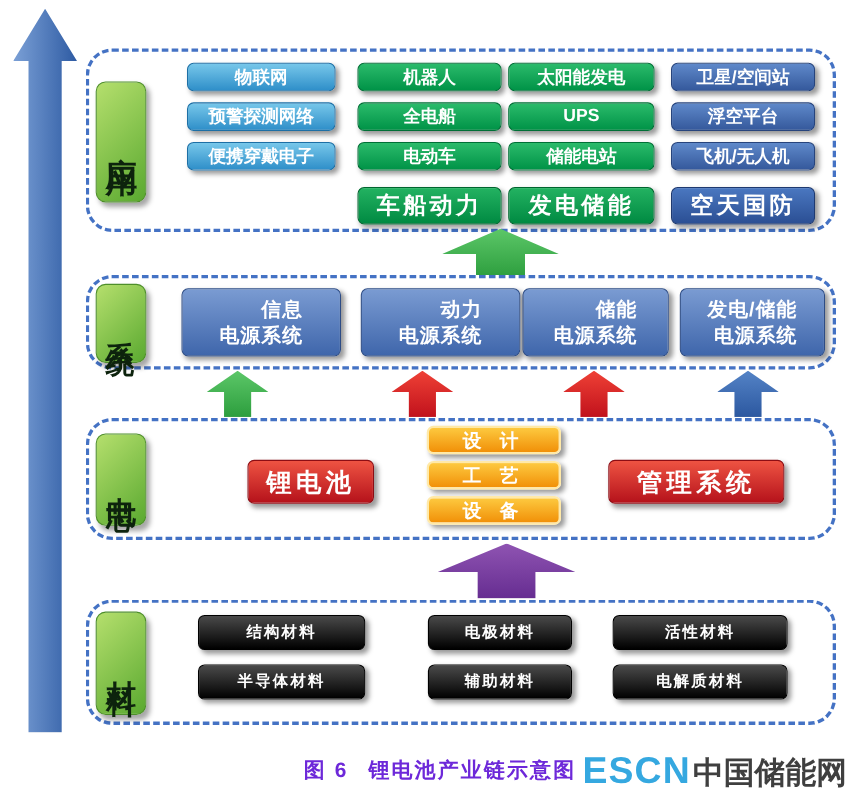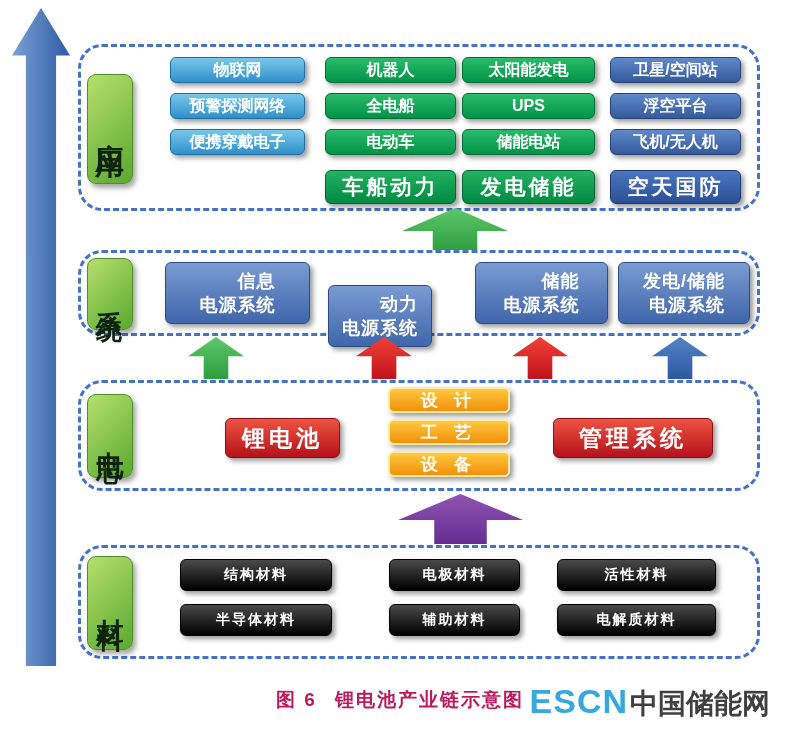--- a/index.html
+++ b/index.html
@@ -81,21 +81,21 @@
   .up-big   { clip-path:polygon(50% 0,100% 52%,71% 52%,71% 100%,29% 100%,29% 52%,0 52%); }
   .a-green  { background:linear-gradient(180deg,#5cc768,#2d9e3e); }
   .a-red    { background:linear-gradient(180deg,#ef4136,#c1121c); }
   .a-blue   { background:linear-gradient(180deg,#5483c6,#2c58a0); }
   .a-purple { background:linear-gradient(180deg,#8f54b2,#662d91); }
 
   
   .caption {
     position:absolute; left:220px; top:687px; width:360px;
     display:flex; justify-content:center; gap:18px;
-    color:#be185d; font-weight:bold; font-size:19px; letter-spacing:2px;
+    color:#6d28d9; font-weight:bold; font-size:19px; letter-spacing:2px;
   }
   .logo { position:absolute; right:16px; top:682px; display:flex; align-items:baseline; }
   .logo .escn { color:#35a8e0; font-size:34px; font-weight:bold; letter-spacing:1px; }
   .logo .site { color:#3f3f3f; font-size:28px; font-weight:600; margin-left:2px; }
 </style>
 </head>
 <body>
 
 <div class="stage">
 
@@ -131,21 +131,21 @@
       <div class="box footer bl-f">空天国防</div>
     </div>
   </section>
 
   <div class="arrow up-big a-green" style="left:402px; top:208px; width:106px; height:44px;"></div>
 
   <section class="layer layer-system">
     <div class="vlabel" style="left:6px; top:5px; width:46px; height:72px; font-size:26px; letter-spacing:5px;">系统</div>
     <div class="box sysbox" style="left:84px;  width:145px;">信息
 电源系统</div>
-    <div class="box sysbox" style="left:247px; width:104px;margin-top:23px;">动力
+    <div class="box sysbox" style="left:247px; width:145px;">动力
 电源系统</div>
     <div class="box sysbox" style="left:394px; width:133px;">储能
 电源系统</div>
     <div class="box sysbox" style="left:537px; width:132px;">发电/储能
 电源系统</div>
   </section>
 
   <div class="arrow up-mid a-green" style="left:188px;"></div>
   <div class="arrow up-mid a-red" style="left:356px;"></div>
   <div class="arrow up-mid a-red" style="left:512px;"></div>

